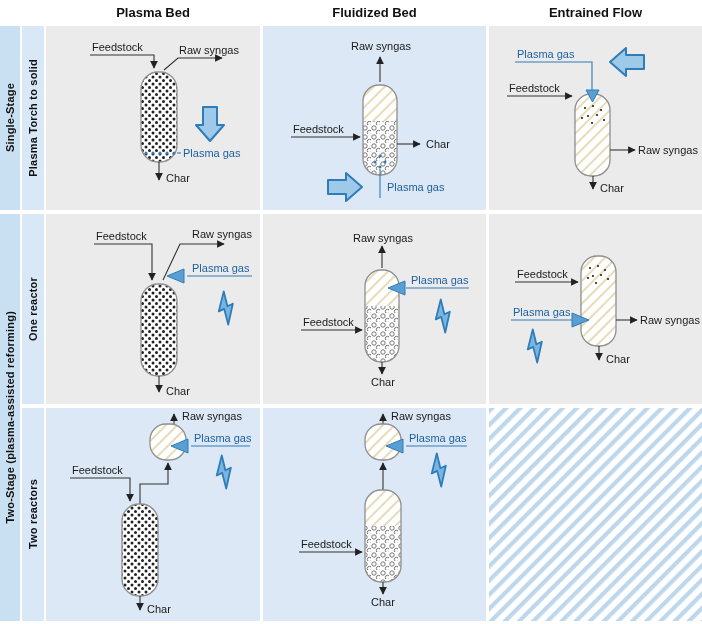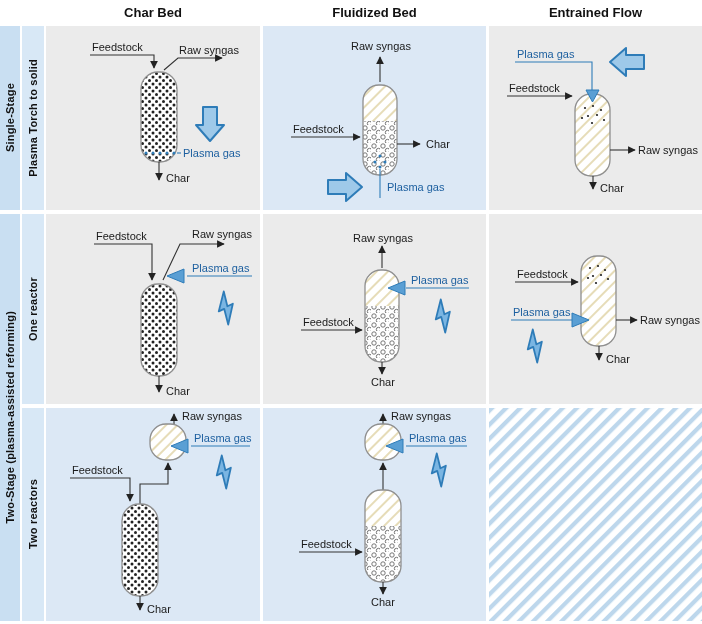--- a/index.html
+++ b/index.html
@@ -53,21 +53,21 @@
       </g>
       <g id="bolt">
         <polygon points="5,-16 -8,0 -2,0 -5,16 8,-1 2,-1" fill="#7ab5e2" stroke="#2e7cb8" stroke-width="1.8" stroke-linejoin="round"></polygon>
       </g>
       <g id="torch">
         <polygon points="-14,0 3,-7 3,7" fill="#5a9fd4" stroke="#2e7cb8" stroke-width="1"></polygon>
       </g>
     </defs>
   </svg>
 
-  <div class="hdr" style="left:46px;width:214px">Char Bed</div>
+  <div class="hdr" style="left:46px;width:214px">Plasma Bed</div>
   <div class="hdr" style="left:489px;width:213px">Entrained Flow</div>
   <div class="hdr" style="left:263px;width:223px">Fluidized Bed</div>
 
   <div class="strip strip-outer" style="left:0;top:26px;width:20px;height:184px">
     <span class="vtext">Single-Stage</span>
   </div>
   <div class="strip strip-inner" style="left:22px;top:26px;width:22px;height:184px">
     <span class="vtext">Plasma Torch to solid</span>
   </div>
   <div class="strip strip-outer" style="left:0;top:214px;width:20px;height:407px">

